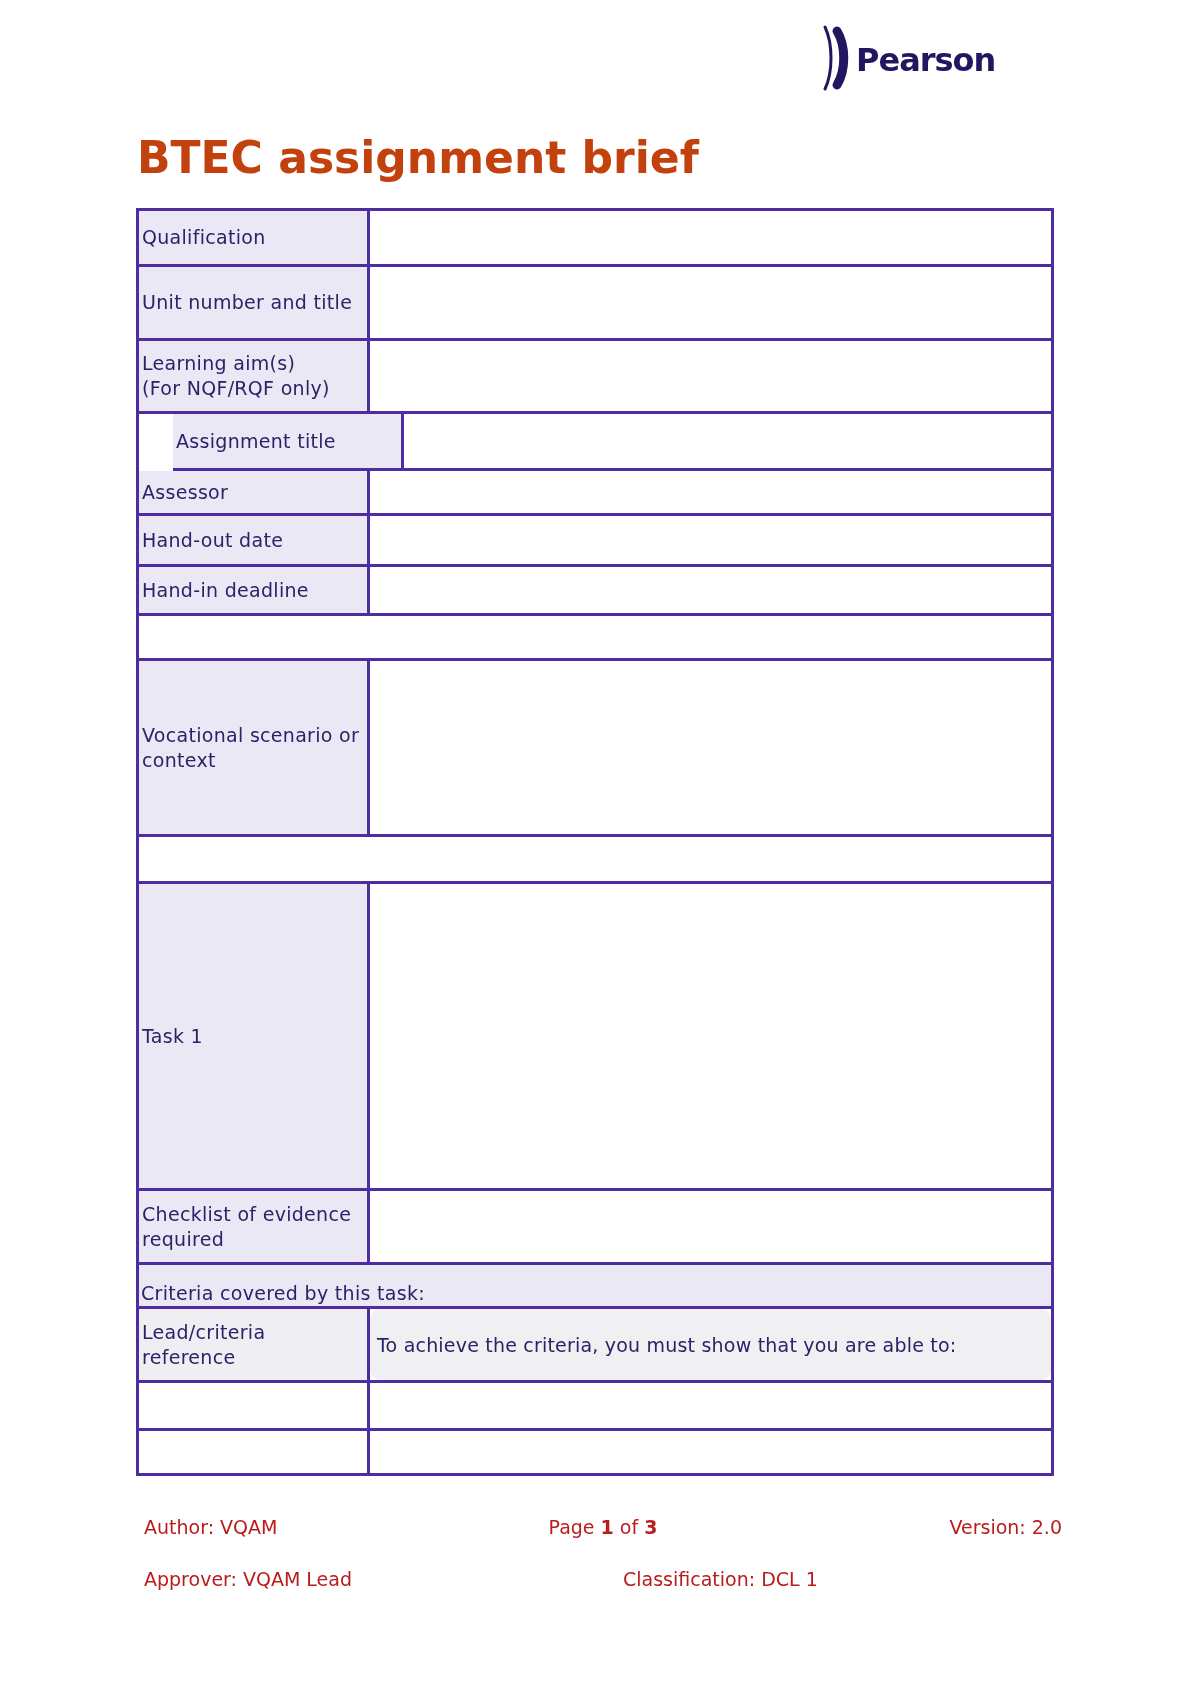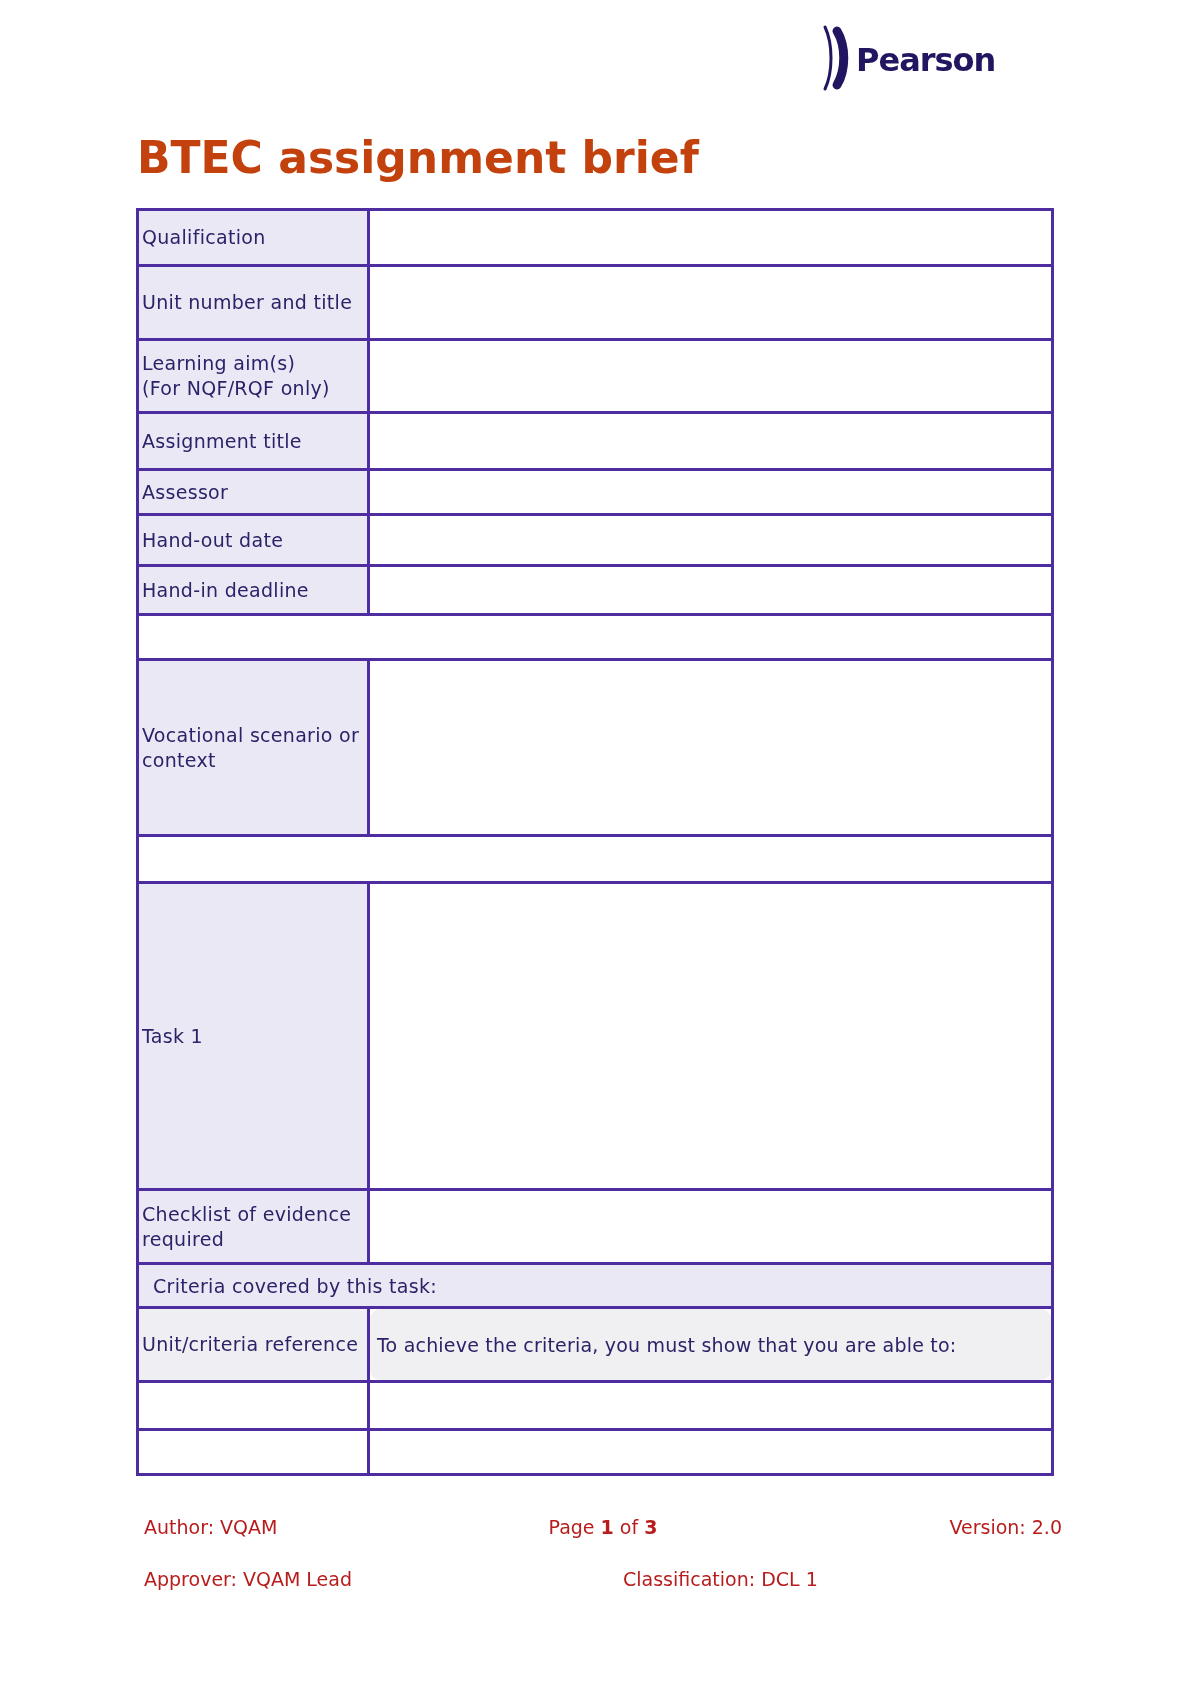--- a/index.html
+++ b/index.html
@@ -38,38 +38,38 @@
     border-right:3px solid #4D2D9F;
     background:#EAE8F5;
     display:flex; flex-direction:column; justify-content:center;
     padding:4px 6px 4px 3px;
     font-size:19px; line-height:1.3; letter-spacing:0.3px; color:#2B2368;
   }
   .value-cell { flex:1 1 auto; background:#ffffff;border-radius:10px; }
   .full-cell { flex:1 1 auto; background:#ffffff; }
   .section-cell {
     flex:1 1 auto; background:#EAE8F5;
-    display:flex; align-items:center;
-    padding:2px 6px 2px 14px;
+    display:flex; align-items:flex-end;
+    padding:2px 6px 2px 2px;
     font-size:19px; letter-spacing:0.3px; color:#2B2368;
   }
   .gray .label-cell { background:#EFEEF2; }
   .gray .value-cell {
     background:#F0EFF2;
     display:flex; align-items:center;
     padding:4px 4px 4px 7px;
     font-size:19px; letter-spacing:0.2px; color:#2B2368;
   }
   .sublabel { margin-top:0; }
 
   
   .r0  { height:56px; }
   .r1  { height:74px; }
   .r2  { height:73px; }
-  .r3  { height:57px; }
+  .r3  { height:57px;margin-left:34px; }
   .r4  { height:45px; }
   .r5  { height:51px; }
   .r6  { height:49px; }
   .r7  { height:45px; }
   .r8  { height:176px; }
   .r9  { height:47px; }
   .r10 { height:307px; }
   .r11 { height:74px; }
   .r12 { height:44px; }
   .r13 { height:74px; }
@@ -190,21 +190,21 @@
     </div>
 
     <div class="t-row r12">
       <div class="section-cell">
         <span>Criteria covered by this task:</span>
       </div>
     </div>
 
     <div class="t-row r13 gray">
       <div class="label-cell">
-        <span>Unit/criteria reference</span>
+        <span>Lead/criteria reference</span>
       </div>
       <div class="value-cell">
         <span>To achieve the criteria, you must show that you are able to:</span>
       </div>
     </div>
 
     <div class="t-row r14">
       <div class="label-cell" style="background:#ffffff;"></div>
       <div class="value-cell"></div>
     </div>

